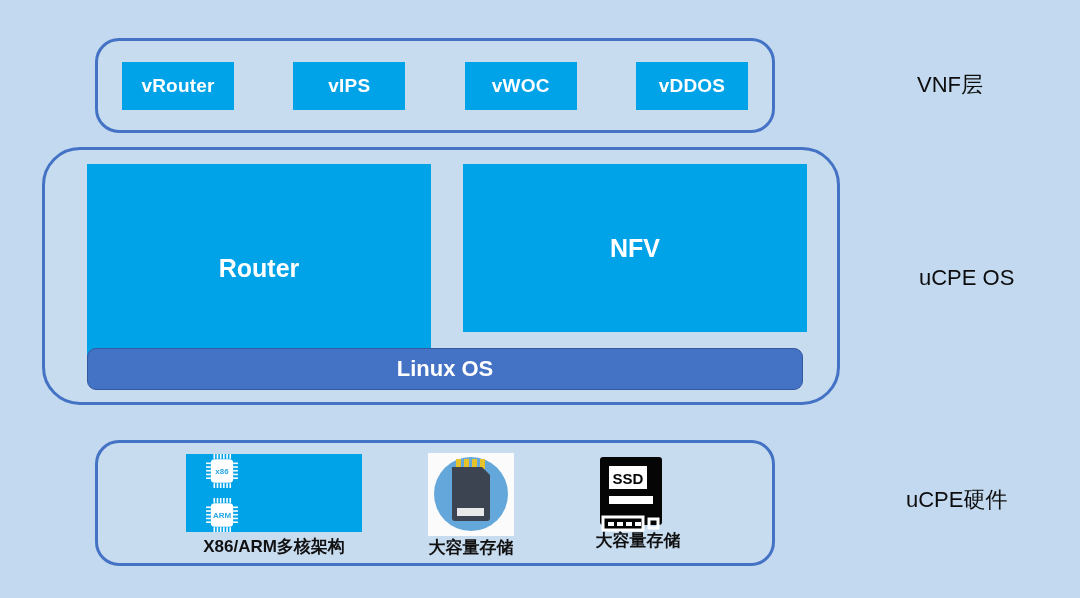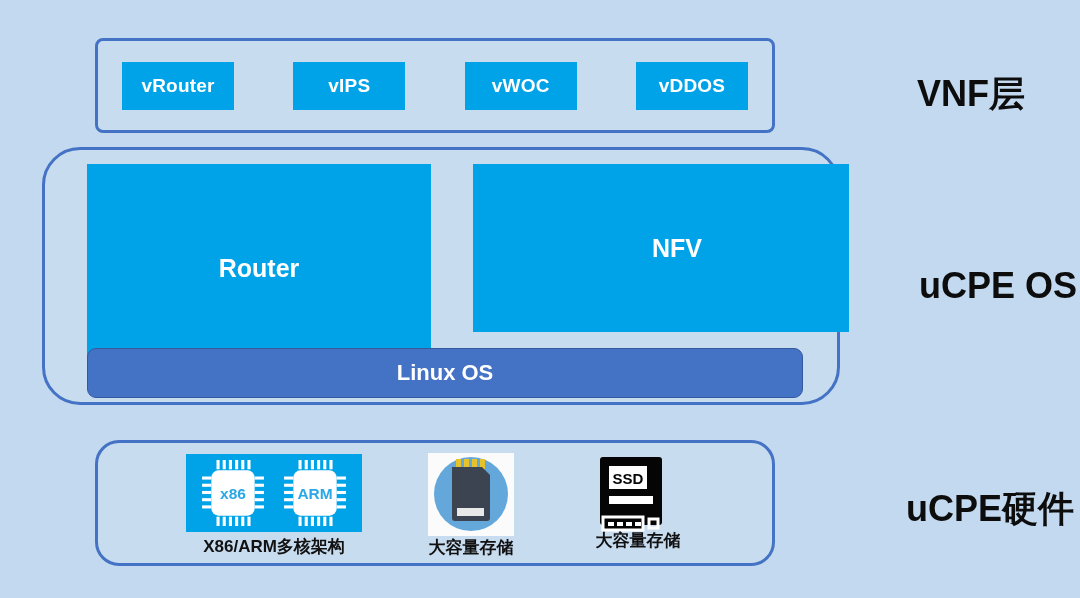--- a/index.html
+++ b/index.html
@@ -11,21 +11,21 @@
     overflow:hidden;
   }
   .container{
     position:absolute;
     border:3px solid #4472c4;
     background:rgba(255,255,255,0.10);
     box-sizing:border-box;
   }
   .vnf-container{
     left:95px;top:38px;width:680px;height:95px;
-    border-radius:8px;
+    border-radius:24px;
     display:flex;align-items:center;justify-content:space-between;
     padding:0 24px;
   }
   .cyan-box{
     background:#00a3e8;
     color:#ffffff;
     font-weight:bold;
     display:flex;align-items:center;justify-content:center;
   }
   .vnf-box{
@@ -35,53 +35,52 @@
   }
   .os-container{
     left:42px;top:147px;width:798px;height:258px;
     border-radius:38px;
   }
   .router-box{
     position:absolute;left:42px;top:14px;width:344px;height:208px;
     font-size:25px;
   }
   .nfv-box{
-    position:absolute;left:428px;top:14px;width:344px;height:168px;
+    position:absolute;left:418px;top:14px;width:344px;height:168px;
     font-size:25px;
-    padding-left:32px;
   }
   .linux-bar{
-    position:absolute;left:42px;top:198px;width:716px;height:50px;
+    position:absolute;left:42px;top:198px;width:716px;height:42px;
     background:#4472c4;
     border:1px solid #35599f;
     border-radius:9px;
     color:#ffffff;font-weight:bold;font-size:22px;
     display:flex;align-items:center;justify-content:center;
     box-sizing:border-box;
   }
   .hw-container{
     left:95px;top:440px;width:680px;height:126px;
     border-radius:24px;
   }
   .hw-caption{
     position:absolute;
     font-size:17px;font-weight:bold;color:#111111;
     white-space:nowrap;
     transform:translateX(-50%);
   }
   .cpu-panel{
     position:absolute;left:88px;top:11px;width:176px;height:78px;
     background:#00a3e8;
-    display:flex;align-items:center;justify-content:center;gap:10px;
+    display:flex;align-items:flex-start;justify-content:center;gap:10px;flex-direction:column;
   }
   .mem-icon{position:absolute;left:330px;top:10px;}
   .ssd-icon{position:absolute;left:500px;top:12px;}
   .layer-label{
     position:absolute;
-    font-size:36px;font-weight:bold;color:#0d0d0d;
+    font-size:22px;font-weight:normal;color:#0d0d0d;
     white-space:nowrap;
   }
   .label-vnf{left:917px;top:70px;}
   .label-os{left:919px;top:265px;text-align:center;}
   .label-hw{left:906px;top:485px;}
 </style>
 </head>
 <body>
 
 <div class="stage">

